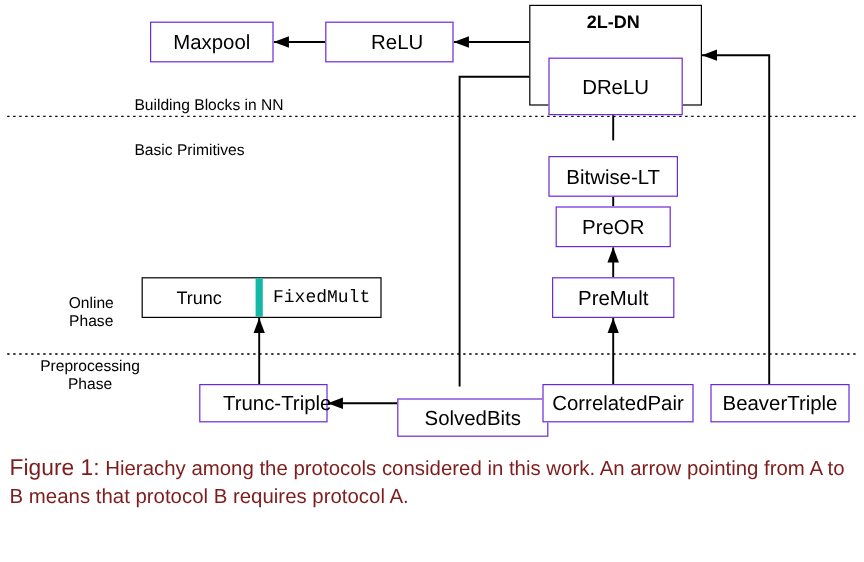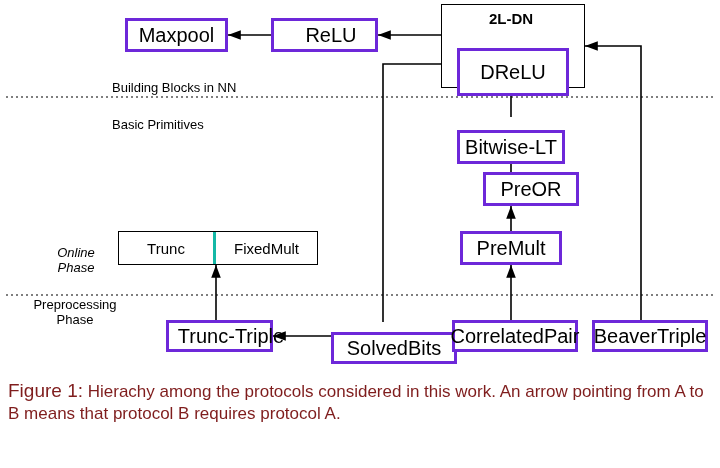--- a/index.html
+++ b/index.html
@@ -29,26 +29,26 @@
   svg.wires {
     position: absolute;
     left: 0;
     top: 0;
     width: 720px;
     height: 375px;
   }
   .node {
     position: absolute;
     box-sizing: border-box;
-    border: 3px solid #6d28d9;
+    border: 1px solid #6d28d9;
     background: #ffffff;
     display: flex;
     align-items: center;
     justify-content: center;
-    font-size: 20px;
+    font-size: 17px;
     line-height: 1;
     white-space: nowrap;
     z-index: 3;
   }
   .group-box {
     position: absolute;
     box-sizing: border-box;
     border: 1px solid #000000;
     background: #ffffff;
     z-index: 2;
@@ -70,21 +70,22 @@
   }
   .pair > div {
     box-sizing: border-box;
     display: flex;
     align-items: center;
     justify-content: center;
     font-size: 15px;
     white-space: nowrap;
   }
   .pair > div + div {
-    border-left: 3px solid #14b8a6;
+    border-left: 6px solid #14b8a6;
+    font-family: Liberation Mono, monospace;
   }
   .band-label {
     position: absolute;
     font-size: 13px;
     white-space: nowrap;
     z-index: 4;
   }
   .band-label.two-line {
     line-height: 1.15;
     text-align: center;
@@ -136,39 +137,39 @@
       <line x1="331" y1="336" x2="273" y2="336" stroke="#000000" stroke-width="1.6" marker-end="url(#arrow)"></line>
 
       <line x1="216" y1="321" x2="216" y2="265" stroke="#000000" stroke-width="1.6" marker-end="url(#arrow)"></line>
 
       <polyline points="641,322 641,46 585,46" fill="none" stroke="#000000" stroke-width="1.6" marker-end="url(#arrow)"></polyline>
     </svg>
 
     <div class="band-label" style="left:112px; top:80px;">Building Blocks in NN</div>
     <div class="band-label" style="left:112px; top:117px;">Basic Primitives</div>
 
-    <div class="band-label two-line" style="left:40px; top:246px; width:72px;font-style:italic;">
+    <div class="band-label two-line" style="left:40px; top:246px; width:72px;">
       <div>Online</div>
       <div>Phase</div>
     </div>
 
     <div class="band-label two-line" style="left:16px; top:298px; width:118px;">
       <div>Preprocessing</div>
       <div>Phase</div>
     </div>
 
     <div class="group-box" style="left:441px; top:4px; width:144px; height:84px;"></div>
     <div class="group-title" style="left:489px; top:10px;">2L-DN</div>
     <div class="node" style="left:457px; top:48px; width:112px; height:48px;">DReLU</div>
 
     <div class="node" style="left:125px; top:18px; width:103px; height:34px;">Maxpool</div>
     <div class="node" style="left:271px; top:18px; width:107px; height:34px;padding-left:13px;">ReLU</div>
 
     <div class="node" style="left:457px; top:114px; width:108px; height:34px;margin-top:16px;">Bitwise-LT</div>
-    <div class="node" style="left:463px; top:172px; width:96px; height:34px;margin-left:20px;">PreOR</div>
+    <div class="node" style="left:463px; top:172px; width:96px; height:34px;">PreOR</div>
     <div class="node" style="left:460px; top:231px; width:102px; height:34px;">PreMult</div>
 
     <div class="pair" style="left:118px; top:231px; width:200px; height:34px;">
       <div style="width:95px;">Trunc</div>
       <div style="width:105px;">FixedMult</div>
     </div>
 
     <div class="node" style="left:166px; top:320px; width:107px; height:32px;padding-left:23px;">Trunc-Triple</div>
     <div class="node" style="left:331px; top:332px; width:126px; height:32px;">SolvedBits</div>
     <div class="node" style="left:452px; top:320px; width:126px; height:32px;">CorrelatedPair</div>

